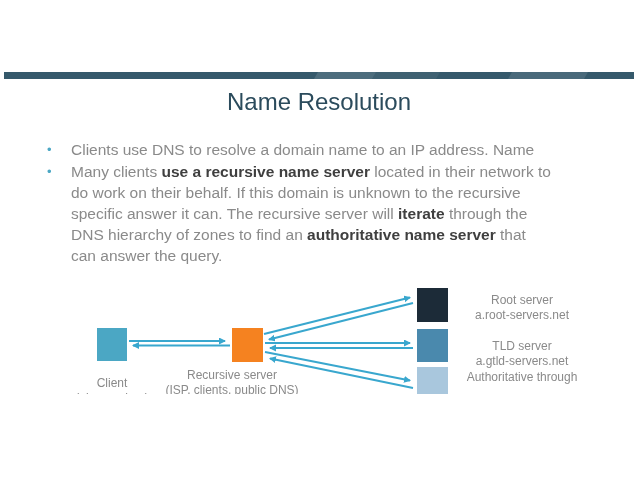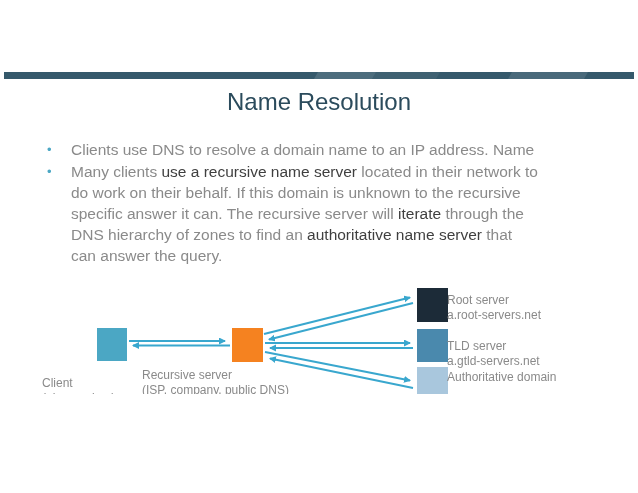--- a/index.html
+++ b/index.html
@@ -51,37 +51,37 @@
   .bullet-marker {
     width: 24px;
     flex: 0 0 24px;
     color: var(--accent, #4BA7C4);
     font-size: 13px;
     line-height: 21px;
     padding-left: 3px;
   }
   .bullet-text { flex: 1; }
   .bullet-text .line { white-space: nowrap; }
-  .bullet-text b { font-weight: 400; color: var(--text_bold, #3F3F3F); }
+  .bullet-text b { font-weight: 700; color: var(--text_bold, #3F3F3F); }
 
   
   .diagram { position: absolute; left: 0; top: 0; width: 638px; height: 493px; }
   .node { position: absolute; }
   .node.client    { left: 97px;  top: 328px; width: 30px; height: 33px; }
   .node.recursive { left: 232px; top: 328px; width: 31px; height: 34px; }
   .node.root      { left: 417px; top: 288px; width: 31px; height: 34px; }
   .node.tld       { left: 417px; top: 329px; width: 31px; height: 33px; }
   .node.auth      { left: 417px; top: 367px; width: 31px; height: 33px; }
 
   .node-label {
     position: absolute;
     font-size: 12px;
     line-height: 15px;
     color: var(--text, #8A8A8A);
-    text-align: left;
+    text-align: center;
   }
   .node-label.client-label    { left: 42px;  top: 368px; width: 140px; margin-top: 8px; }
   .node-label.recursive-label { left: 142px; top: 368px; width: 180px; }
   .node-label.root-label      { left: 447px; top: 293px; width: 150px; }
   .node-label.tld-label       { left: 447px; top: 339px; width: 150px; }
   .node-label.auth-label      { left: 447px; top: 370px; width: 150px; }
 
   .arrows-svg { position: absolute; left: 0; top: 0; pointer-events: none; }
   .arrow { fill: none; stroke: var(--arrow, #39A7CE); stroke-width: 2; }
 
@@ -155,32 +155,32 @@
     <div class="node root" style="background: rgb(28, 43, 56);"></div>
     <div class="node tld" style="background: rgb(74, 137, 173);"></div>
     <div class="node auth" style="background: rgb(169, 199, 221);"></div>
 
     <div class="node-label client-label">
       <div>Client</div>
       <div>(aka resolver)</div>
     </div>
     <div class="node-label recursive-label">
       <div>Recursive server</div>
-      <div>(ISP, company, public DNS)</div>
+      <div>(ISP, clients, public DNS)</div>
     </div>
     <div class="node-label root-label">
       <div>Root server</div>
       <div>a.root-servers.net</div>
     </div>
     <div class="node-label tld-label">
       <div>TLD server</div>
       <div>a.gtld-servers.net</div>
     </div>
     <div class="node-label auth-label">
-      <div>Authoritative domain</div>
+      <div>Authoritative through</div>
     </div>
   </div>
 
   <svg class="eye-logo" width="20" height="15" viewBox="0 0 20 15">
     <ellipse cx="10" cy="7.5" rx="8.2" ry="4.6" fill="#ffffff" stroke="#E87722" stroke-width="1.4"></ellipse>
     <circle cx="10" cy="7.5" r="3" fill="#ffffff" stroke="#E87722" stroke-width="1.6"></circle>
     <circle cx="10" cy="7.5" r="1.1" fill="#4A4A4A"></circle>
   </svg>
   <div class="footer-divider"></div>
   <div class="page-number">6</div>

